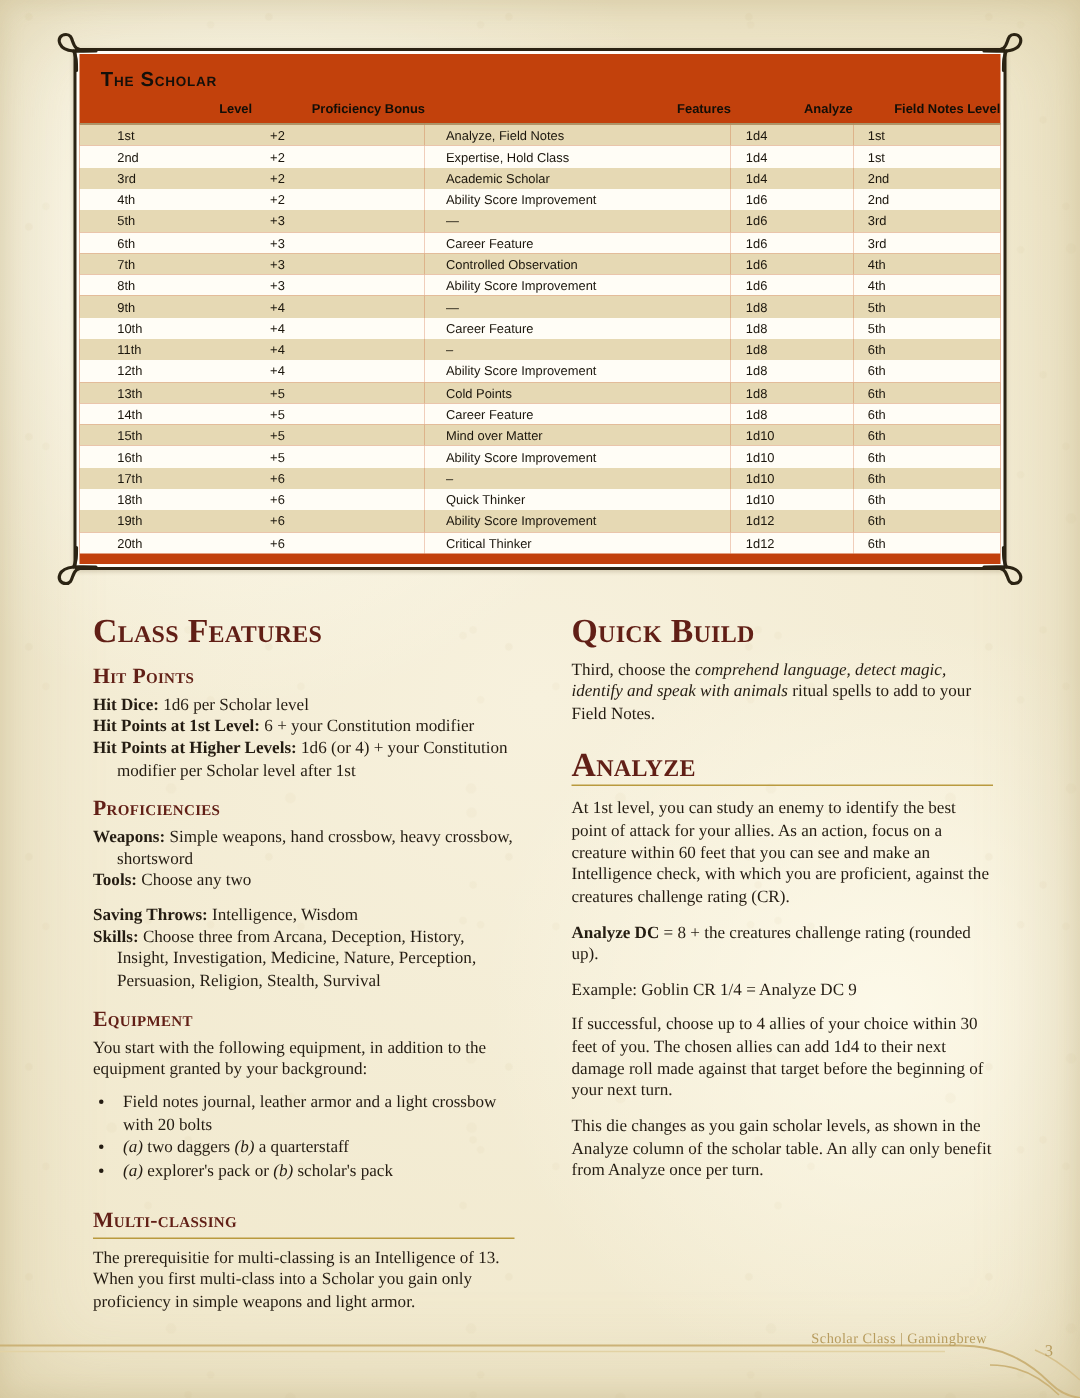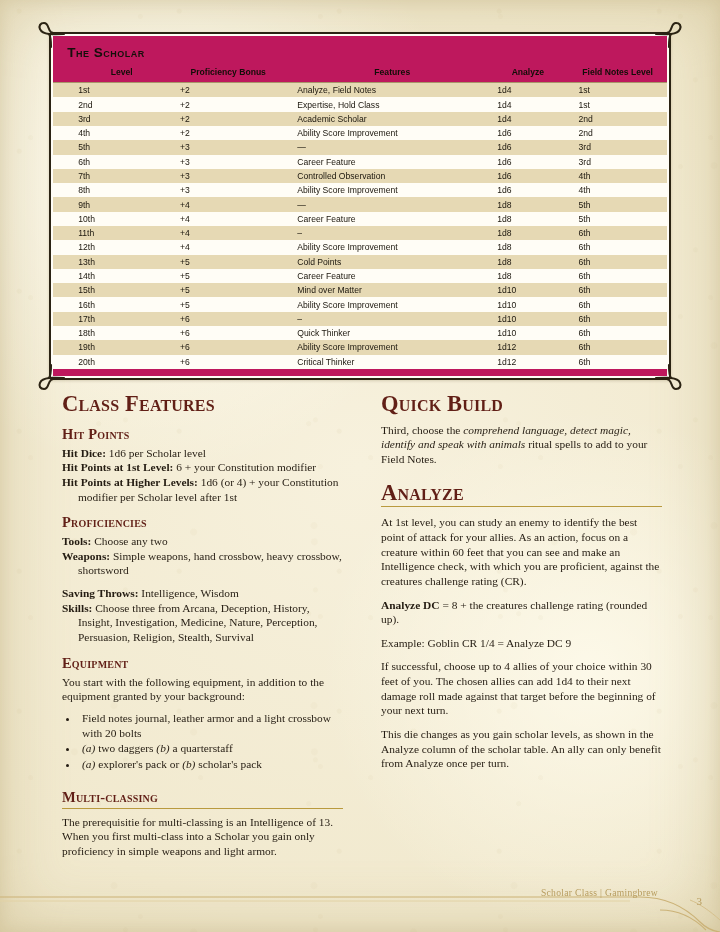--- a/index.html
+++ b/index.html
@@ -59,21 +59,21 @@
     inset: 0;
     border: 2.2px solid #2b2313;
     border-radius: 3px;
     background: #fffdf6;
     box-shadow: 0 1px 3px rgba(90,70,30,.20);
   }
   .tbl-inner {
     position: absolute;
     left: 2.2px; right: 2.2px; top: 2.2px; bottom: 2.2px;
     overflow: hidden;
-    background: #be185d;
+    background: #c2410c;
   }
   
   .corner {
     position: absolute;
     width: 26px;
     height: 26px;
     pointer-events: none;
   }
   .corner svg { display: block; overflow: visible; }
   .c-tl { left: -11px; top: -11px; }
@@ -95,21 +95,21 @@
     width: 100%;
     border-collapse: collapse;
     font-family: "Liberation Sans", sans-serif;
     font-size: 8.6px;
     color: #1b160d;
   }
   table.scholar thead th {
     font-weight: bold;
     font-size: 8.6px;
     padding: 2px 0 5px 0;
-    text-align: center;
+    text-align: right;
     color: #120e07;
     border-bottom: 1.6px solid #a8966a;
     white-space: nowrap;
   }
   table.scholar tbody td {
     padding: 2.15px 0;
     white-space: nowrap;
   }
   table.scholar tbody tr.odd td { background: #e6d9b4; }
   table.scholar tbody tr.even td { background: #fffdf6; }
@@ -121,21 +121,21 @@
   .col-fnl     { width: 100px; text-align: left; padding-left: 10px !important; }
   thead .col-level { padding-left: 22px !important; }
   thead .col-prof  { padding-left: 5px !important; }
   thead .col-anal  { padding-left: 0 !important; }
   thead .col-fnl   { padding-left: 0 !important; }
 
   
   #columns {
     position: absolute;
     left: 62px;
-    top: 392px;
+    top: 409px;
     width: 600px;
     display: flex;
     gap: 38px;
   }
   .col { width: 281px; }
 
   h1.major {
     font-family: "Liberation Serif", serif;
     font-variant: small-caps;
     font-weight: bold;
@@ -422,26 +422,26 @@
       <b>Hit Points at 1st Level:</b>
       <span>6 + your Constitution modifier</span>
     </p>
     <p class="hang">
       <b>Hit Points at Higher Levels:</b>
       <span>1d6 (or 4) + your Constitution modifier per Scholar level after 1st</span>
     </p>
 
     <h2 class="sect">Proficiencies</h2>
     <p class="hang">
+      <b>Weapons:</b>
+      <span>Simple weapons, hand crossbow, heavy crossbow, shortsword</span>
+    </p>
+    <p class="hang">
       <b>Tools:</b>
       <span>Choose any two</span>
-    </p>
-    <p class="hang">
-      <b>Weapons:</b>
-      <span>Simple weapons, hand crossbow, heavy crossbow, shortsword</span>
     </p>
     <div class="gap"></div>
     <p class="hang">
       <b>Saving Throws:</b>
       <span>Intelligence, Wisdom</span>
     </p>
     <p class="hang">
       <b>Skills:</b>
       <span>Choose three from Arcana, Deception, History, Insight, Investigation, Medicine, Nature, Perception, Persuasion, Religion, Stealth, Survival</span>
     </p>

